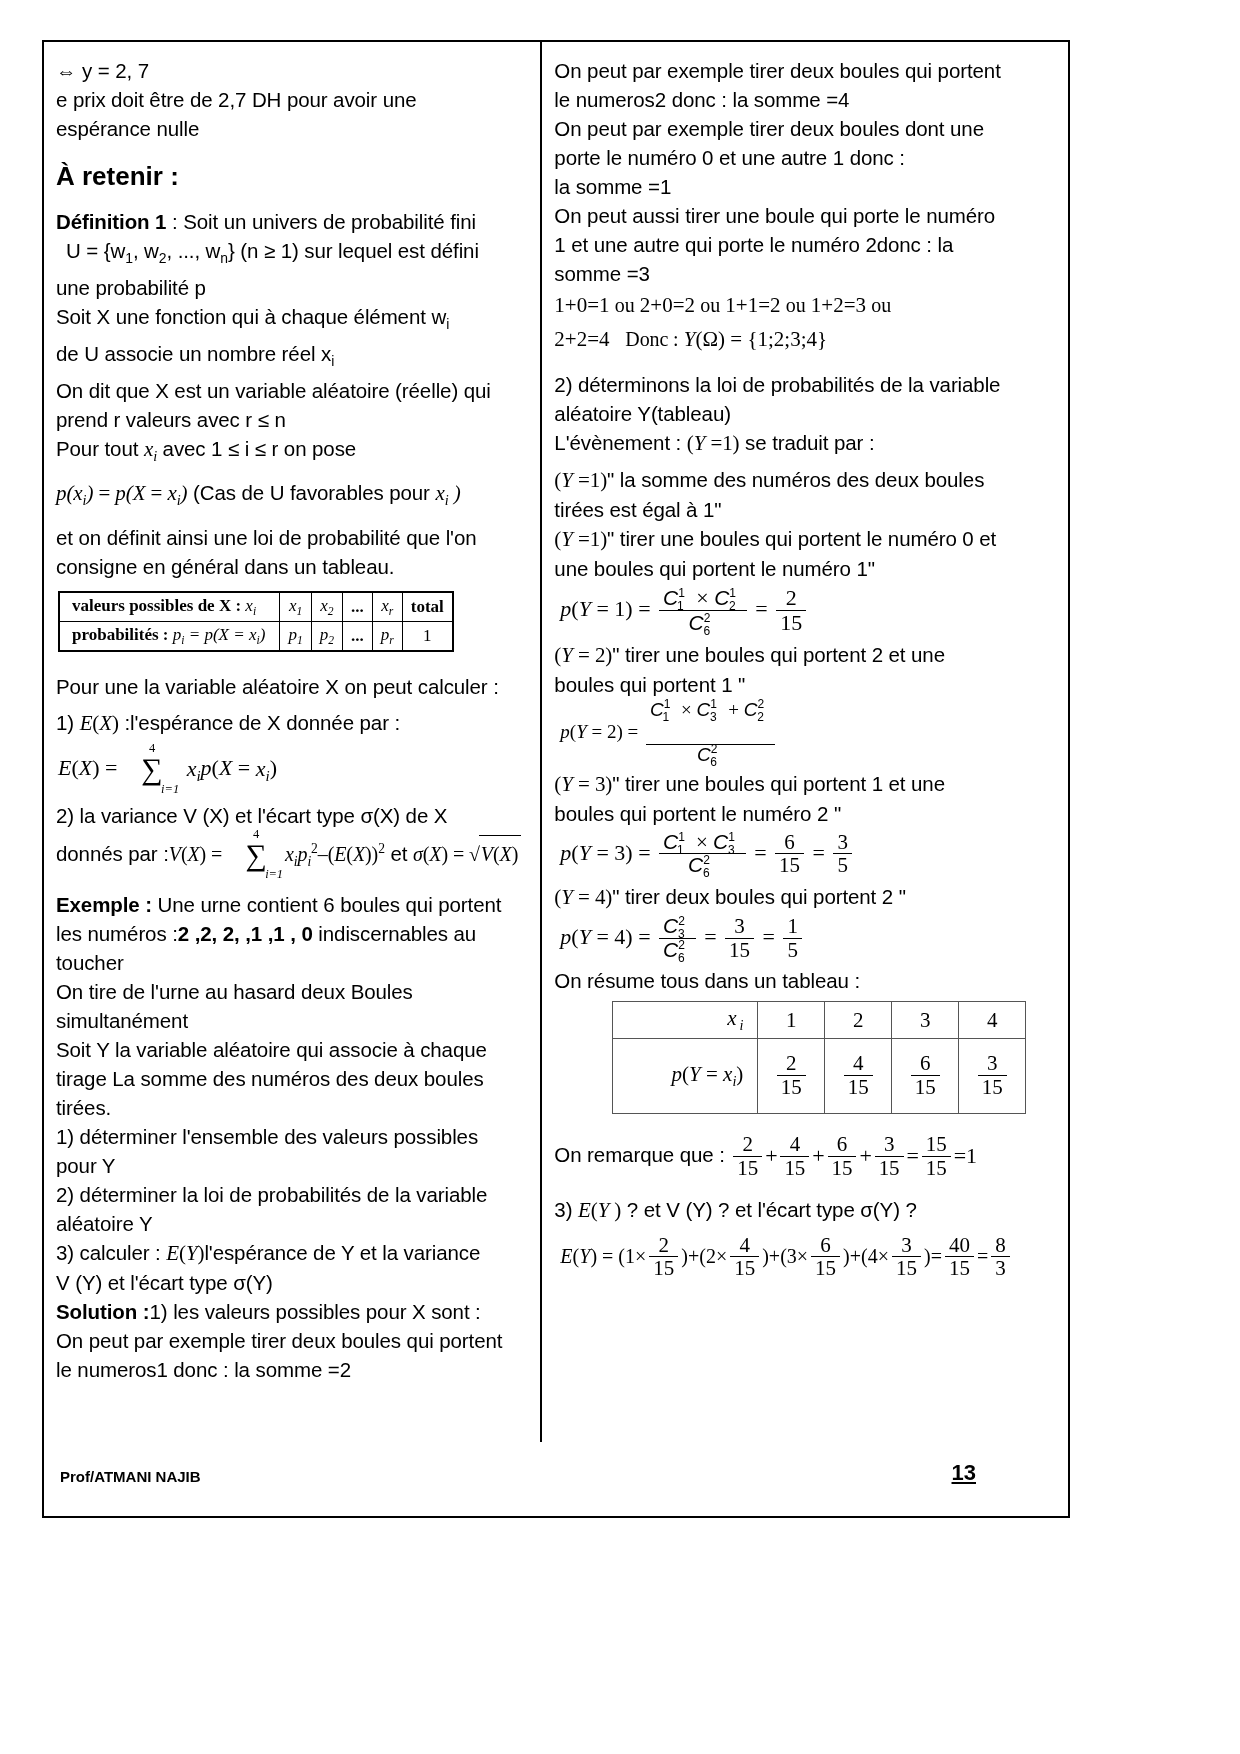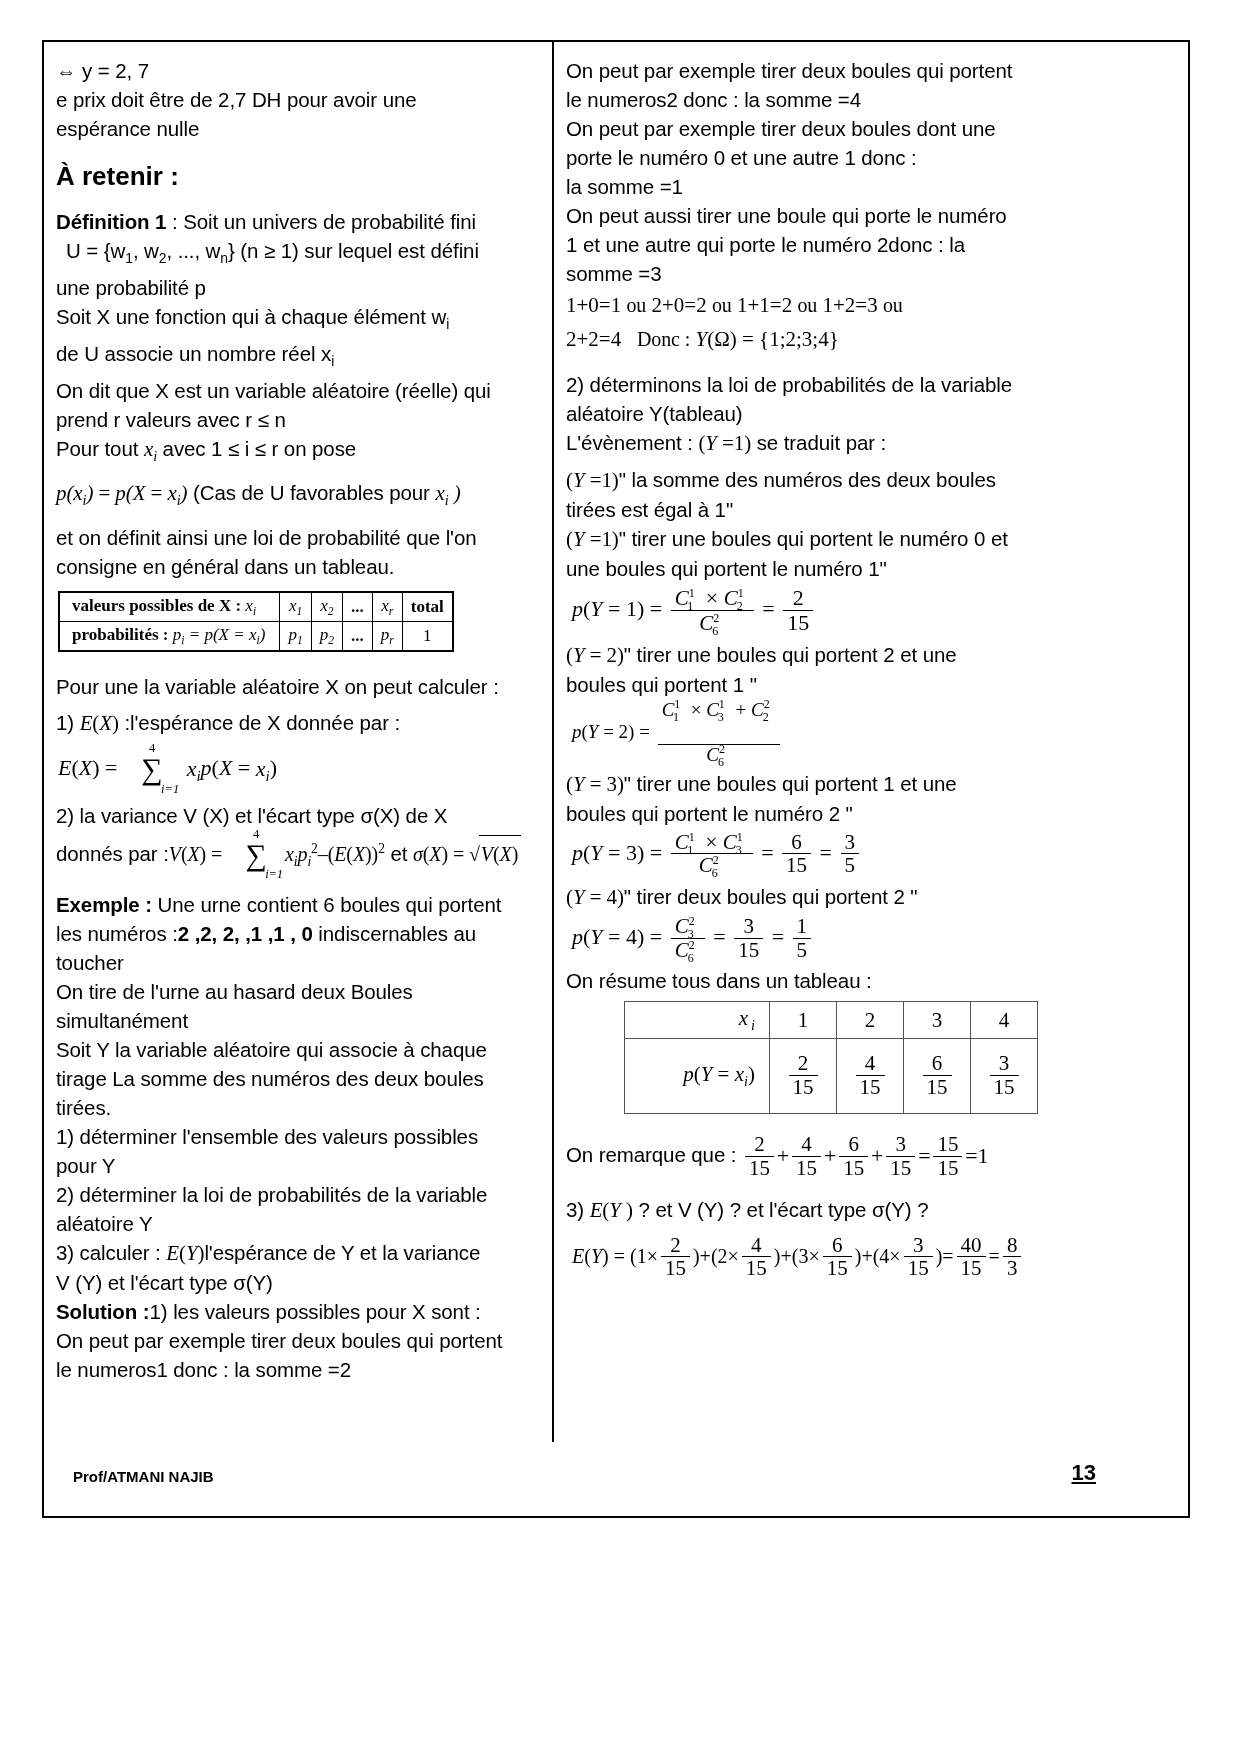--- a/index.html
+++ b/index.html
@@ -5,21 +5,21 @@
   html,body{margin:0;padding:0;background:#fff;}
   body{
     width:1240px;height:1754px;
     font-family:"Liberation Sans", sans-serif;
     color:#000;
     -webkit-font-smoothing:none;
   }
   .page{
     position:absolute;
     left:42px;top:40px;
-    width:1148px;height:1478px;
+    width:1028px;height:1478px;
     border:2px solid #000;
     box-sizing:border-box;
     padding-left:16px;
   }
   .cols{
     position:absolute;
     left:0;top:0;right:0;
     height:1400px;
     display:flex;
   }
@@ -96,21 +96,21 @@
 
   
   .sqrt{
     display:inline-block;
     border-top:1.3px solid #000;
     padding:1px 3px 0 2px;
     margin-left:-1px;
   }
 
   
-  .comb{ position:relative; display:inline-block; font-family:Liberation Serif, serif; font-style:italic;text-align:center;}
+  .comb{ position:relative; display:inline-block; font-family:Liberation Sans, sans-serif; font-style:italic;text-align:center;}
   .comb .cc{ font-size:21px; }
   .comb .su{ font-size:12px; position:relative; top:-8px; left:0px; font-style:normal;}
   .comb .sb{ font-size:12px; position:relative; top:5px; left:-7px; font-style:normal;}
 
   
   table{ border-collapse:collapse; }
   .tbl1{
     border:2.5px solid #000;
     margin:10px 0 6px 2px;
     font-family:"Liberation Serif", serif;
@@ -139,21 +139,21 @@
   .tbl2 td.tall{ height:66px; }
 
   .footer{
     position:absolute;
     left:0; bottom:0;
     width:100%;
     height:72px;
   }
   .fl{
     position:absolute;left:16px;top:24px;
-    font-size:15px;font-weight:bold;margin-left:13px;
+    font-size:15px;font-weight:bold;
   }
   .fr{
     position:absolute;right:92px;top:16px;
     font-size:22px;font-weight:bold;
     text-decoration:underline;
   }
   .nb{ white-space:nowrap; }
   .ind{ padding-left:10px; }
 </style>
 </head>

